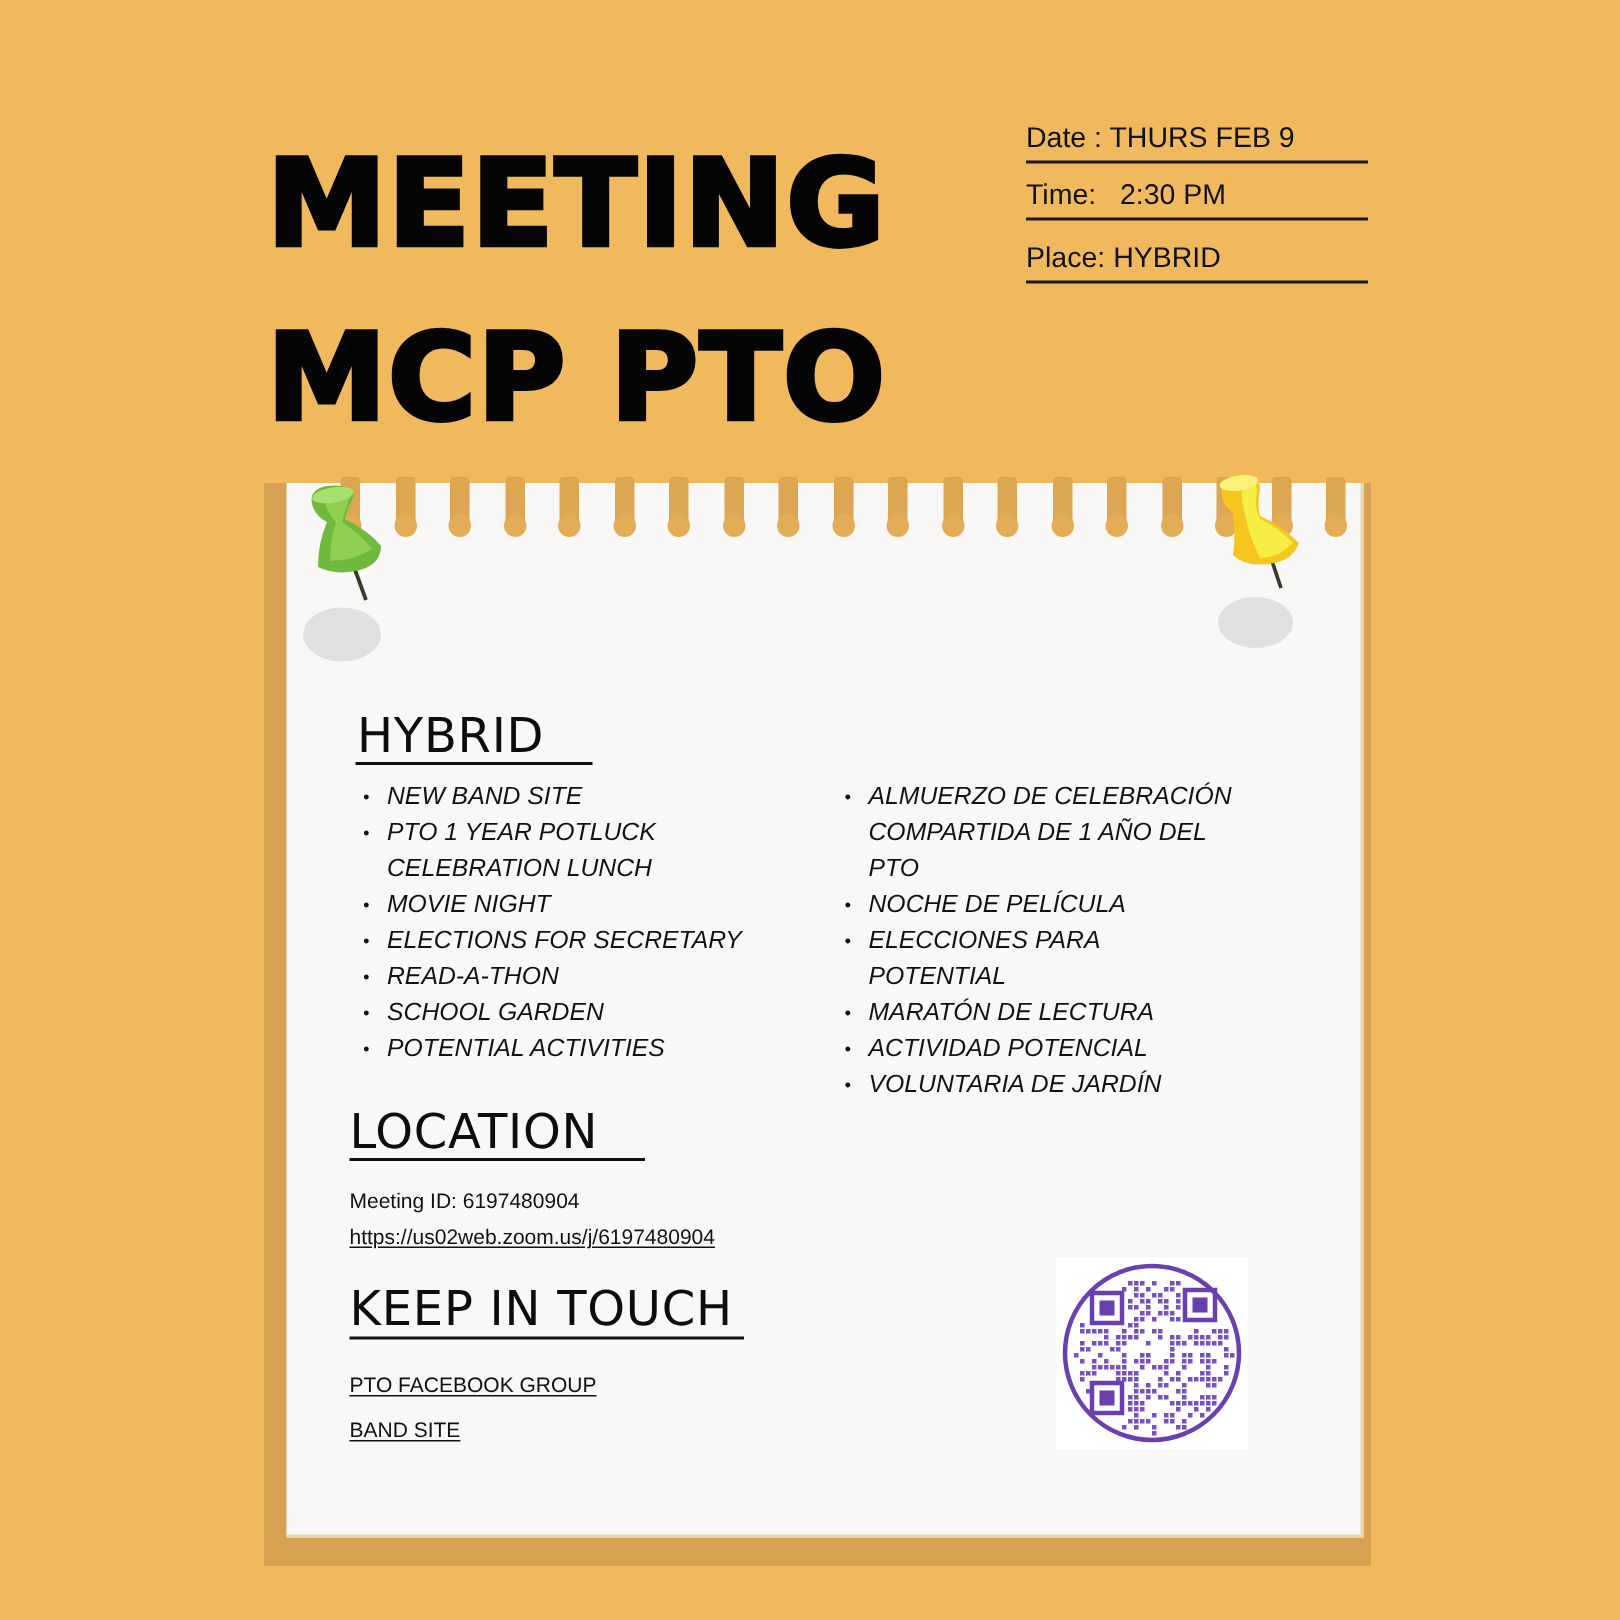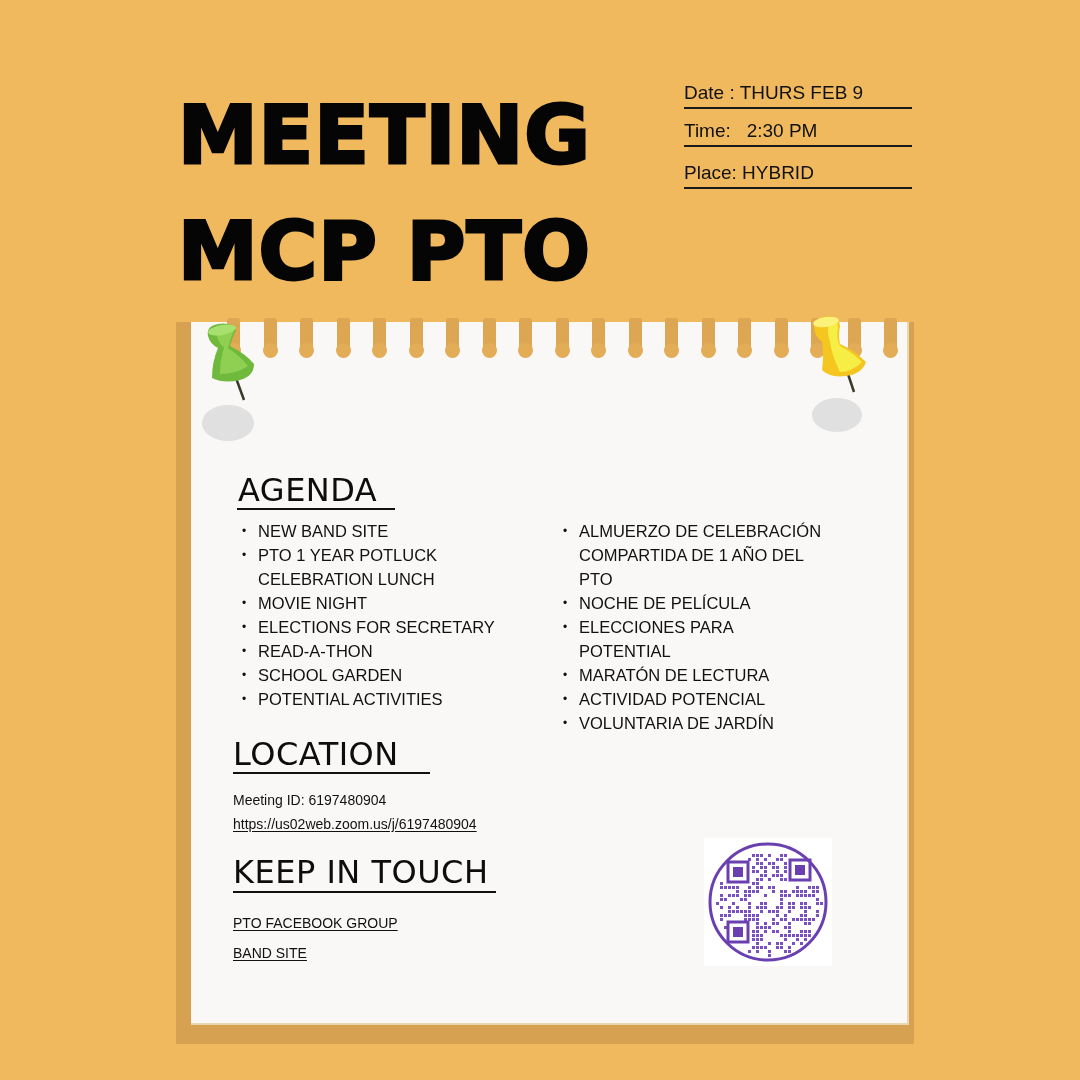--- a/index.html
+++ b/index.html
@@ -122,20 +122,21 @@
       position: absolute;
       list-style: none;
       font-family: "Liberation Sans", sans-serif;
       font-size: 16.5px;
       line-height: 24px;
       color: #111;
     }
     .list li {
       position: relative;
       padding-left: 18px;
+      font-style: italic;
     }
     .list li::before {
       content: "•";
       position: absolute;
       left: 2px;
       top: 0;
       font-size: 12px;
     }
 
     .loc-text {
@@ -205,21 +206,21 @@
 </svg>
 
 <div class="pin-shadow" style="left:812px;top:398px;width:50px;height:34px;"></div>
 <svg class="pin" style="left:806px;top:312px;" width="80" height="90" viewBox="0 0 80 90">
   <line x1="42" y1="62" x2="48" y2="80" stroke="#3a3a2a" stroke-width="2.5"></line>
   <path d="M8 14 Q10 4 24 4 Q34 6 34 14 Q32 24 34 32 Q48 38 60 50 Q56 62 40 64 Q24 66 16 58 Q18 44 16 30 Q8 24 8 14 Z" fill="#f5c520"></path>
   <path d="M24 8 Q32 8 32 16 Q30 26 34 34 Q46 40 56 50 Q46 60 34 60 Q26 44 24 30 Q20 18 24 8 Z" fill="#f7ee45"></path>
   <ellipse cx="20" cy="10" rx="13" ry="5" fill="#fbf27a" transform="rotate(-8 20 10)"></ellipse>
 </svg>
 
-<div class="heading" style="left:238px;top:472px;">AGENDA</div>
+<div class="heading" style="left:238px;top:472px;">HYBRID</div>
 <div class="heading-line" style="left:237px;top:508px;width:158px;"></div>
 
 <ul class="list" style="left:240px;top:519px;width:300px;">
   <li>NEW BAND SITE</li>
   <li style="width:230px;">PTO 1 YEAR POTLUCK CELEBRATION LUNCH</li>
   <li>MOVIE NIGHT</li>
   <li>ELECTIONS FOR SECRETARY</li>
   <li>READ-A-THON</li>
   <li>SCHOOL GARDEN</li>
   <li>POTENTIAL ACTIVITIES</li>

